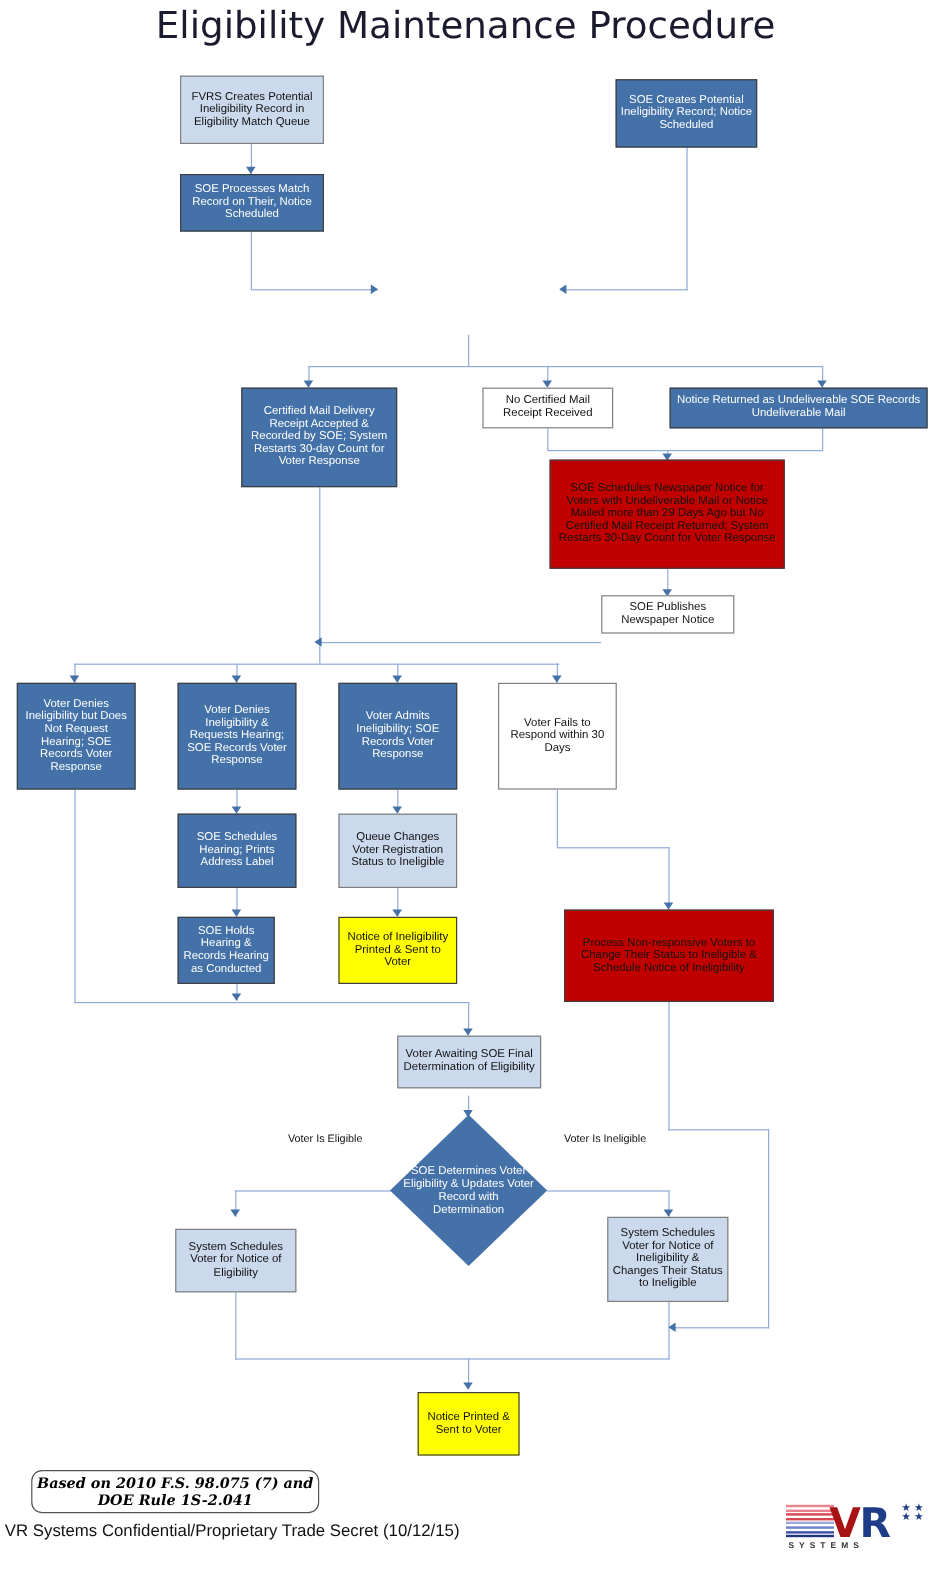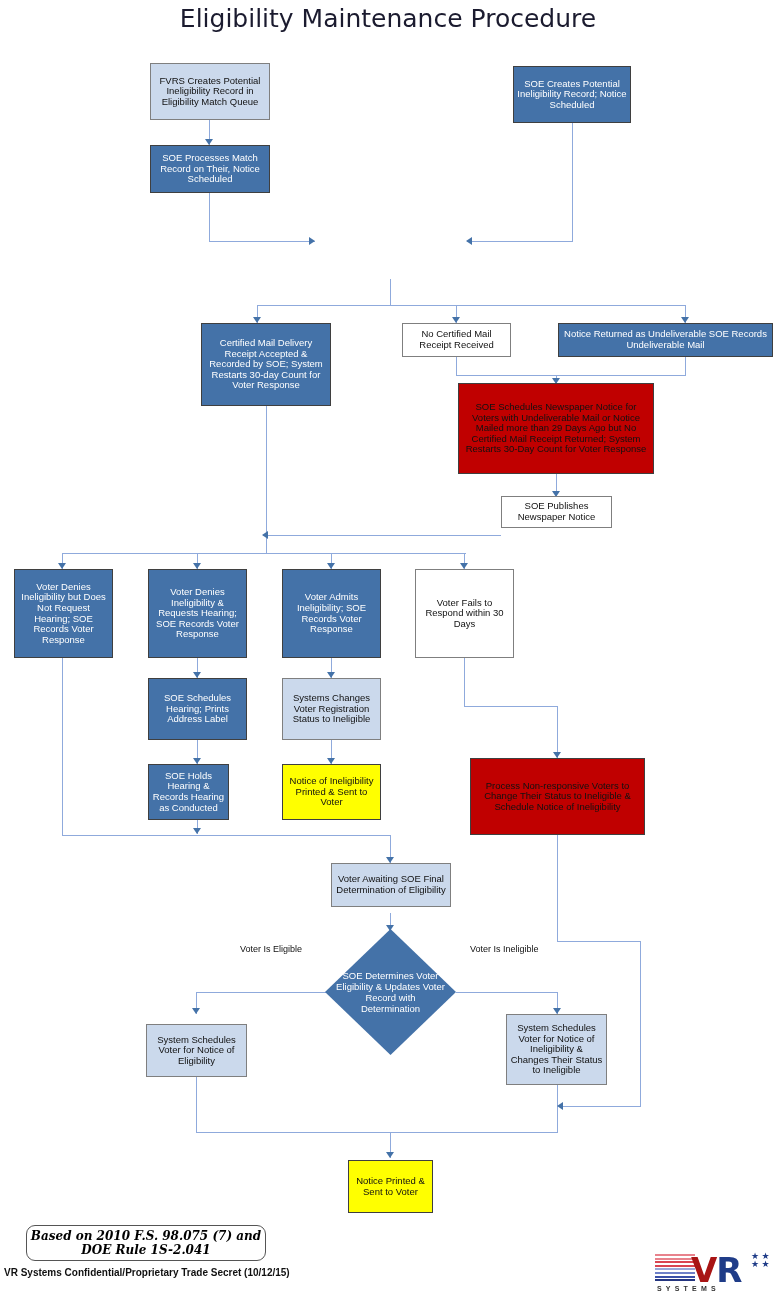--- a/index.html
+++ b/index.html
@@ -1,21 +1,21 @@
 <!DOCTYPE html>
 <html><head>
 <meta charset="utf-8">
 <style>
   html,body{margin:0;padding:0;background:#ffffff;}
   body{font-family:"Liberation Sans",sans-serif;}
   #page{position:relative;width:776px;height:1308px;overflow:hidden;background:#fff;}
 
   #title{
     position:absolute;left:0;top:4px;width:776px;text-align:center;
-    font-size:25px;color:#1b1b2f;font-family:"DejaVu Sans",sans-serif;
+    font-size:31px;color:#1b1b2f;font-family:"DejaVu Sans",sans-serif;
     letter-spacing:0px;
   }
 
   .node{
     position:absolute;box-sizing:border-box;
     display:flex;align-items:center;justify-content:center;
     text-align:center;line-height:1.12;
     font-size:9.5px;
     padding:2px 3px;
     border:1.4px solid #7f7f7f;
@@ -73,21 +73,21 @@
 
   
   #basis{
     position:absolute;left:26px;top:1225px;width:240px;height:36px;
     border:1.4px solid #555;border-radius:9px;background:#fff;
     display:flex;align-items:center;justify-content:center;text-align:center;
     font-family:"DejaVu Serif",serif;font-weight:bold;font-style:italic;font-size:12px;
     line-height:1.2;box-sizing:border-box;z-index:7;
   }
   #confid{
-    position:absolute;left:4px;top:1267px;font-size:10px;color:#111;z-index:7;font-weight:bold;
+    position:absolute;left:4px;top:1267px;font-size:14px;color:#111;z-index:7;
   }
   #logo{position:absolute;left:655px;top:1252px;width:116px;height:48px;z-index:7;}
   #logo .stripes{position:absolute;left:0;top:2px;width:40px;height:28px;}
   #logo .stripes i{display:block;height:2px;margin-bottom:1.6px;}
   #logo .vr{position:absolute;left:36px;top:-2px;font-family:"DejaVu Sans",sans-serif;
     font-weight:bold;font-size:34px;letter-spacing:-1px;}
   #logo .sysword{position:absolute;left:2px;top:33px;font-size:7px;font-weight:bold;
     letter-spacing:4.2px;color:#333;}
   #logo .stars{position:absolute;left:96px;top:0px;color:#1F3C88;font-size:9px;line-height:8px;}
 </style>
@@ -243,21 +243,21 @@
 
   <div class="node c-vr" style="left:148px;top:678px;width:99px;height:62px;">
     <span>SOE Schedules Hearing; Prints Address Label</span>
   </div>
 
   <div class="node c-vr" style="left:148px;top:764px;width:81px;height:56px;">
     <span>SOE Holds Hearing &amp; Records Hearing as Conducted</span>
   </div>
 
   <div class="node c-sy" style="left:282px;top:678px;width:99px;height:62px;">
-    <span>Systems Changes Voter Registration Status to Ineligible</span>
+    <span>Queue Changes Voter Registration Status to Ineligible</span>
   </div>
 
   <div class="node c-pr" style="left:282px;top:764px;width:99px;height:56px;">
     <span>Notice of Ineligibility Printed &amp; Sent to Voter</span>
   </div>
 
   <div class="node c-lm" style="left:470px;top:758px;width:175px;height:77px;">
     <span>Process Non-responsive Voters to Change Their Status to Ineligible &amp; Schedule Notice of Ineligibility</span>
   </div>
 

